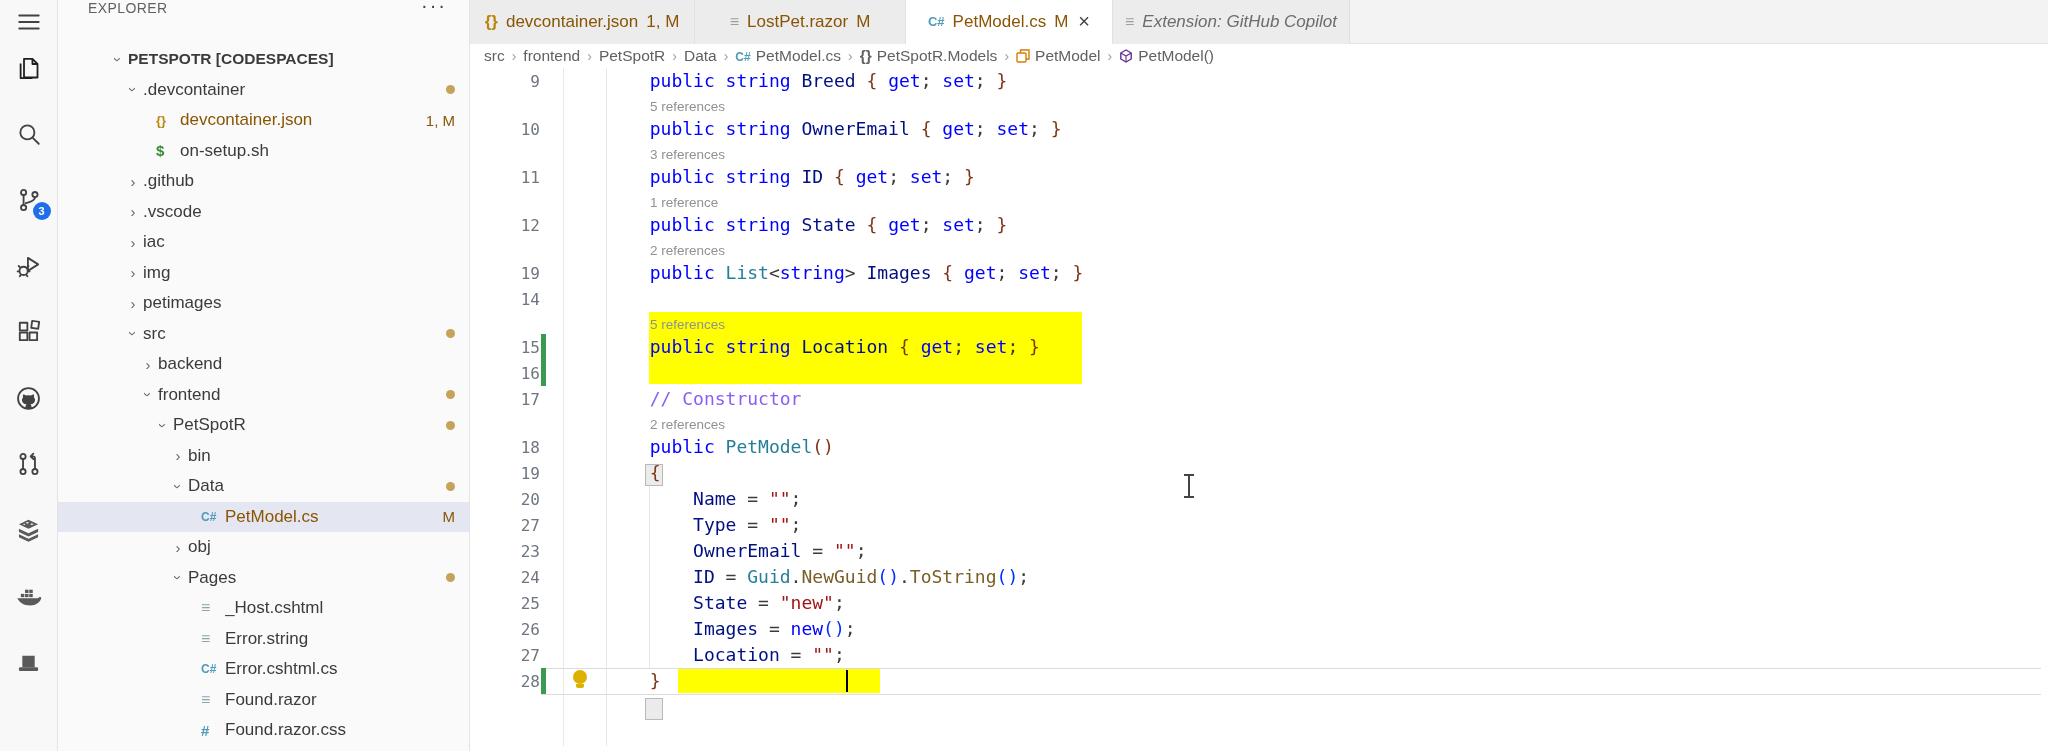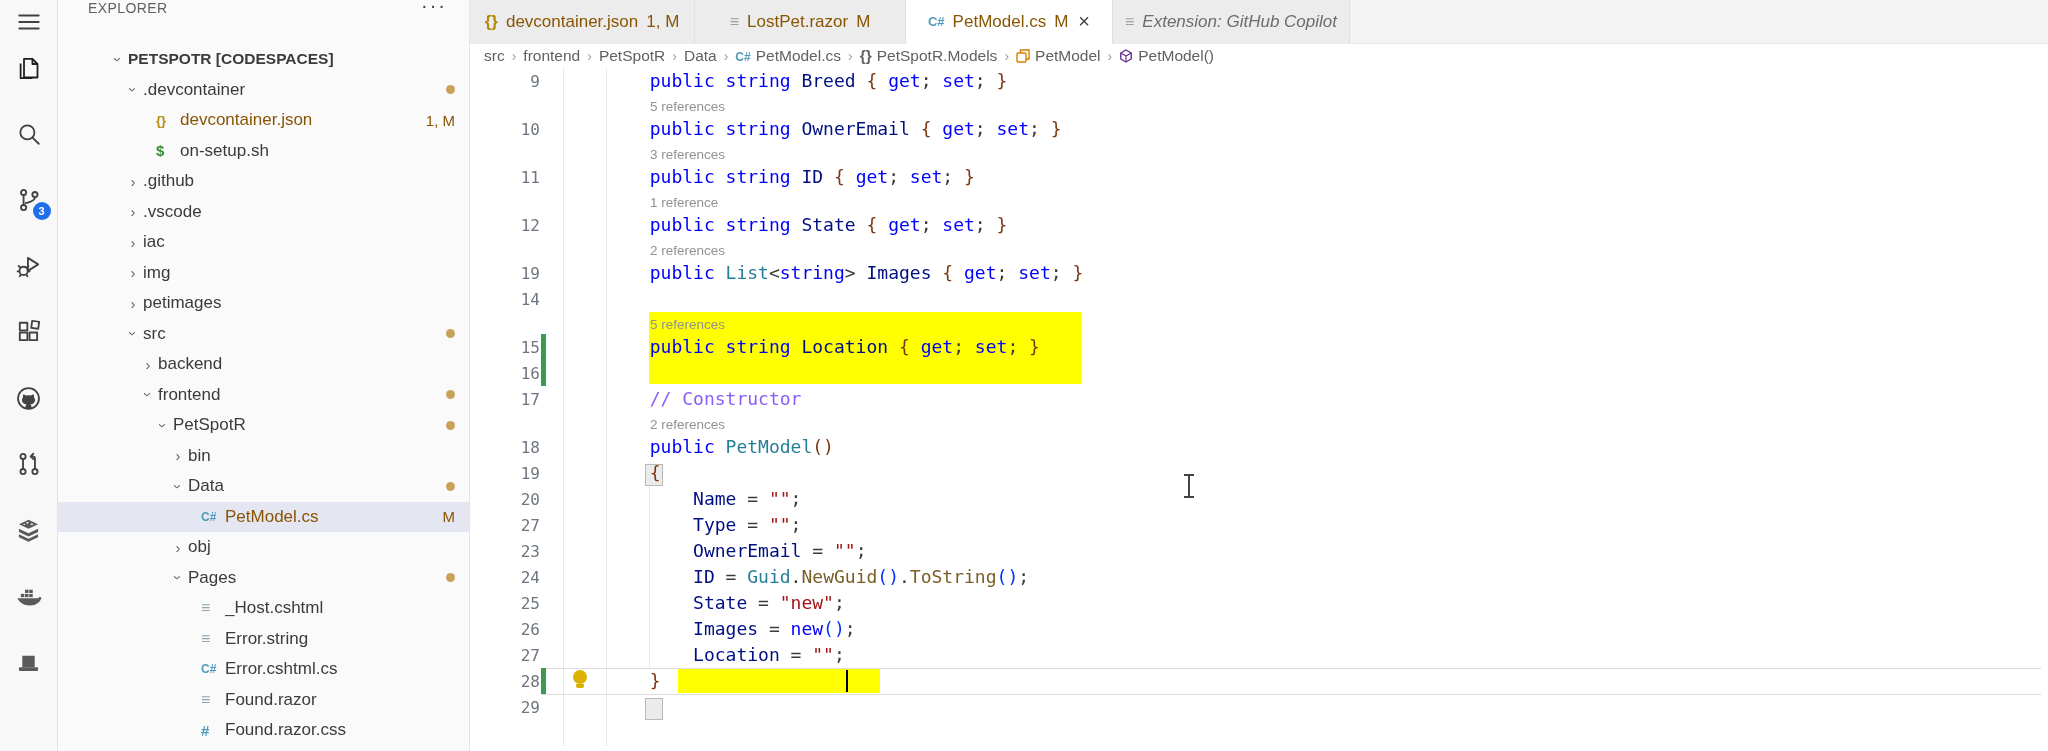--- a/index.html
+++ b/index.html
@@ -508,20 +508,16 @@
             <span class="ct"><span class="tk-">            </span><span class="tk-me">Images </span><span class="tk-pu">= </span><span class="tk-kw">new</span><span class="tk-bb">(</span><span class="tk-bb">)</span><span class="tk-pu">;</span></span>
           </div>
           <div class="crow">
             <span class="num">27</span>
             <span class="ct"><span class="tk-">            </span><span class="tk-me">Location </span><span class="tk-pu">= </span><span class="tk-st">""</span><span class="tk-pu">;</span></span>
           </div>
           <div class="crow">
             <span class="num">28</span>
             <span class="ct"><span class="tk-">        </span><span class="tk-br">}</span></span>
           </div>
-          <div class="crow">
-            <span class="num">29</span>
-            <span class="ct"></span>
-          </div>
         </div>
     </div>
   </div>
 </div>
 
 </body></html>

